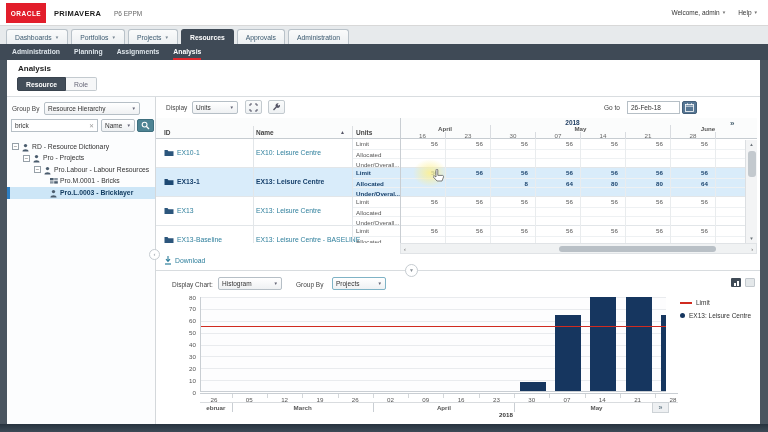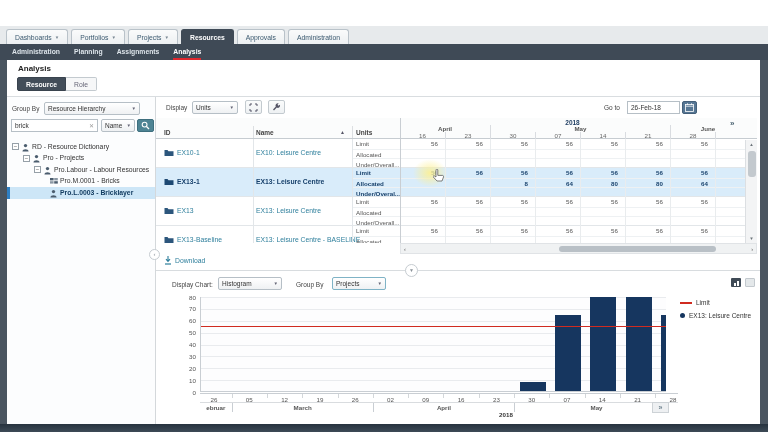--- a/index.html
+++ b/index.html
@@ -96,20 +96,35 @@
 .mband.bl{border-left:1px solid #c9ced3}
 .yearrow{position:absolute;left:320px;top:314px;width:60px;text-align:center;font-size:6.2px;font-weight:bold;color:#333}
 .chev{position:absolute;left:496px;top:305px;width:17px;height:11px;background:#eef0f2;border:1px solid #cdd2d6;text-align:center;font-size:7px;line-height:9px;color:#47606f}
 .legrow{position:absolute;display:flex;align-items:center;gap:4px;font-size:6.5px;color:#333}
 </style>
 </head>
 <body>
 
 <div class="screen">
 
+  <div class="topbar">
+    <div class="logo">ORACLE</div>
+    <div class="product">PRIMAVERA</div>
+    <div class="suite">P6 EPPM</div>
+    <div class="userlinks">
+      <span class="ul">
+          <span>Welcome, admin</span>
+          <span class="ucaret">▼</span>
+        </span>
+      <span class="ul">
+          <span>Help</span>
+          <span class="ucaret">▼</span>
+        </span>
+    </div>
+  </div>
 
   <div class="tabbar" id="tabbar">
       <div class="tab">
         <span>Dashboards</span>
         <span class="caret">▼</span>
       </div>
       <div class="tab">
         <span>Portfolios</span>
         <span class="caret">▼</span>
       </div>

